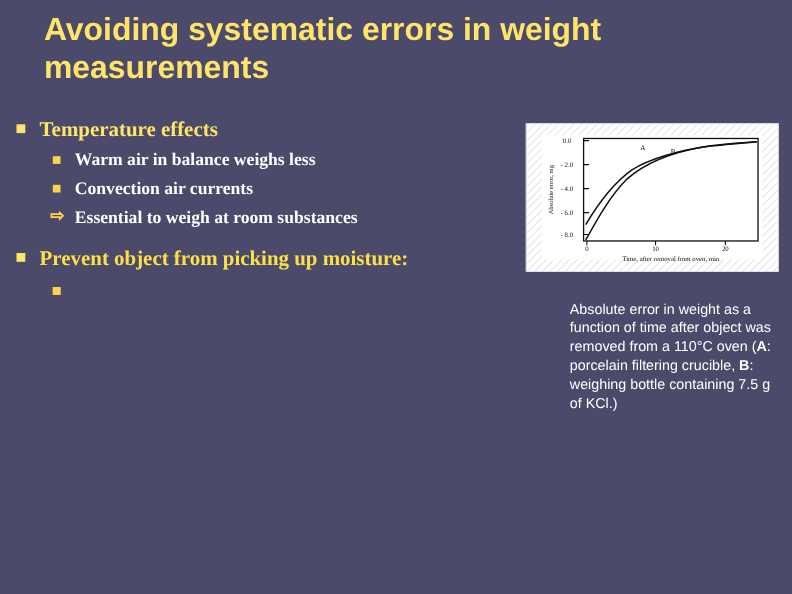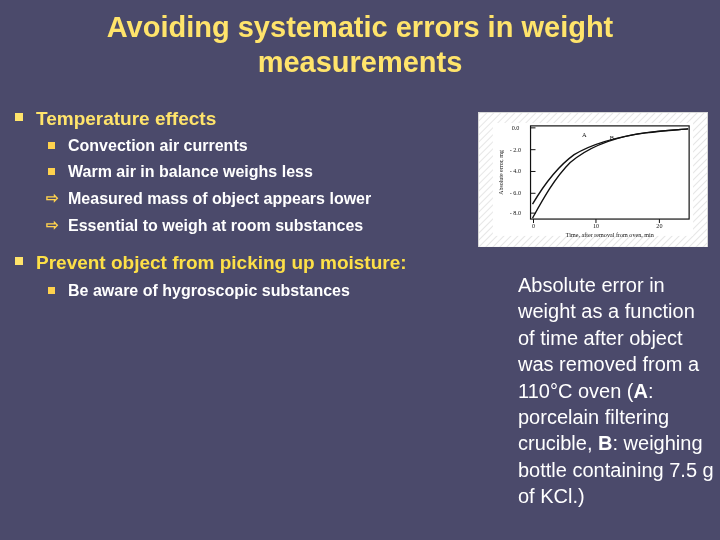--- a/index.html
+++ b/index.html
@@ -18,37 +18,38 @@
     position: relative;
     width: 720px;
     height: 540px;
     box-sizing: border-box;
   }
   .slide-title {
     position: absolute;
     left: 40px;
     top: 10px;
     width: 640px;
-    text-align: center;
+    text-align: left;
     color: #ffe46b;
     font-size: 29px;
     font-weight: bold;
     line-height: 1.2;
     letter-spacing: 0px;
   }
   .body-col {
     position: absolute;
     left: 12px;
     top: 106px;
     width: 500px;
   }
   ul {
     list-style: none;
     margin: 0;
     padding: 0;
+    font-family: Liberation Serif, serif;
   }
   li {
     position: relative;
     color: #ffffff;
   }
   
   .lvl1 {
     font-size: 19px;
     font-weight: bold;
     color: #ffe46b;
@@ -108,21 +109,21 @@
   .chart-inner {
     position: absolute;
     left: 0; top: 0; right: 0; bottom: 0;
   }
   .caption {
     position: absolute;
     left: 518px;
     top: 272px;
     width: 196px;
     color: #ffffff;
-    font-size: 20px;
+    font-size: 13px;
     line-height: 1.32;
   }
   .caption b { font-weight: bold; }
 </style>
 </head>
 <body>
 
 <div class="slide">
 
   <div class="slide-title">Avoiding systematic errors in weight measurements</div>
@@ -130,52 +131,47 @@
   <div class="body-col">
     <ul>
 
       <li class="lvl1">
         <span class="bullet-sq"></span>
         <span>Temperature effects</span>
       </li>
       <ul class="sub-list">
         <li class="lvl2">
           <span class="bullet-sq"></span>
+          <span>Warm air in balance weighs less</span>
+        </li>
+        <li class="lvl2">
+          <span class="bullet-sq"></span>
           <span>Convection air currents</span>
         </li>
         <li class="lvl2">
-          <span class="bullet-sq"></span>
-          <span>Warm air in balance weighs less</span>
-        </li>
-        <li class="lvl2">
           <span class="bullet-arrow">⇨</span>
-          <span>Measured mass of object appears lower</span>
         </li>
         <li class="lvl2">
           <span class="bullet-arrow">⇨</span>
           <span>Essential to weigh at room substances</span>
         </li>
       </ul>
 
       <div class="group-gap"></div>
 
       <li class="lvl1 white">
         <span class="bullet-sq"></span>
         <span>Prevent object from picking up moisture:</span>
       </li>
       <ul class="sub-list">
         <li class="lvl2">
           <span class="bullet-sq"></span>
         </li>
         <li class="lvl2">
           <span class="bullet-sq"></span>
-        </li>
-        <li class="lvl2">
-          <span class="bullet-sq"></span>
-          <span>Be aware of hygroscopic substances</span>
         </li>
       </ul>
 
     </ul>
   </div>
 
   <div class="chart-box">
     <svg class="chart-inner" viewBox="0 0 230 135" preserveAspectRatio="none">
       <defs>
         <pattern id="hatchpat" width="5" height="5" patternTransform="rotate(45)" patternUnits="userSpaceOnUse">

